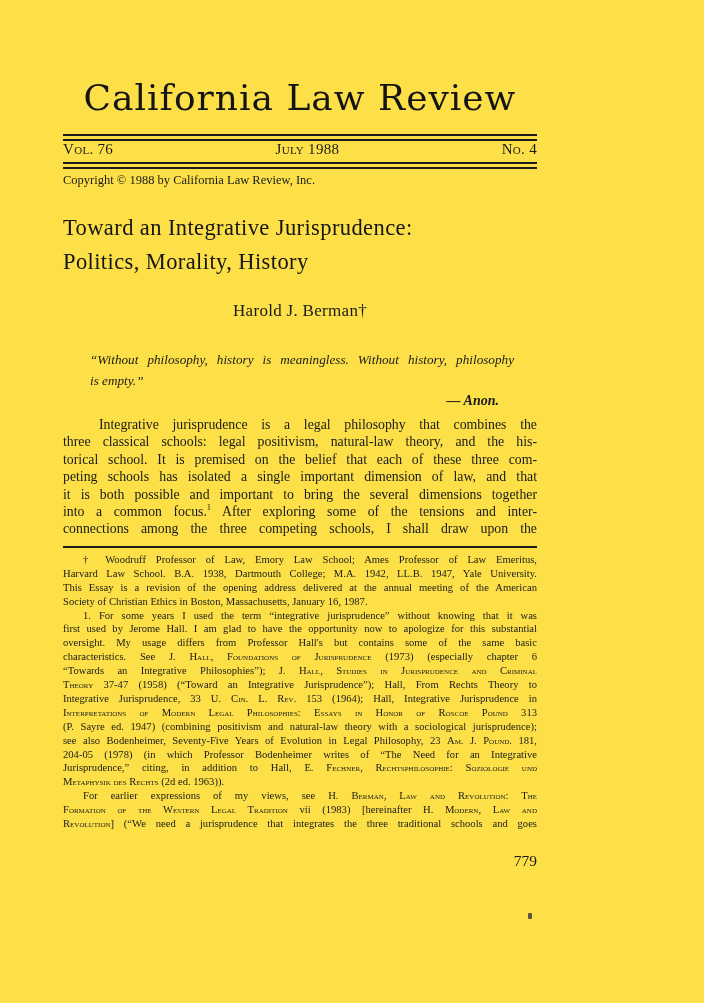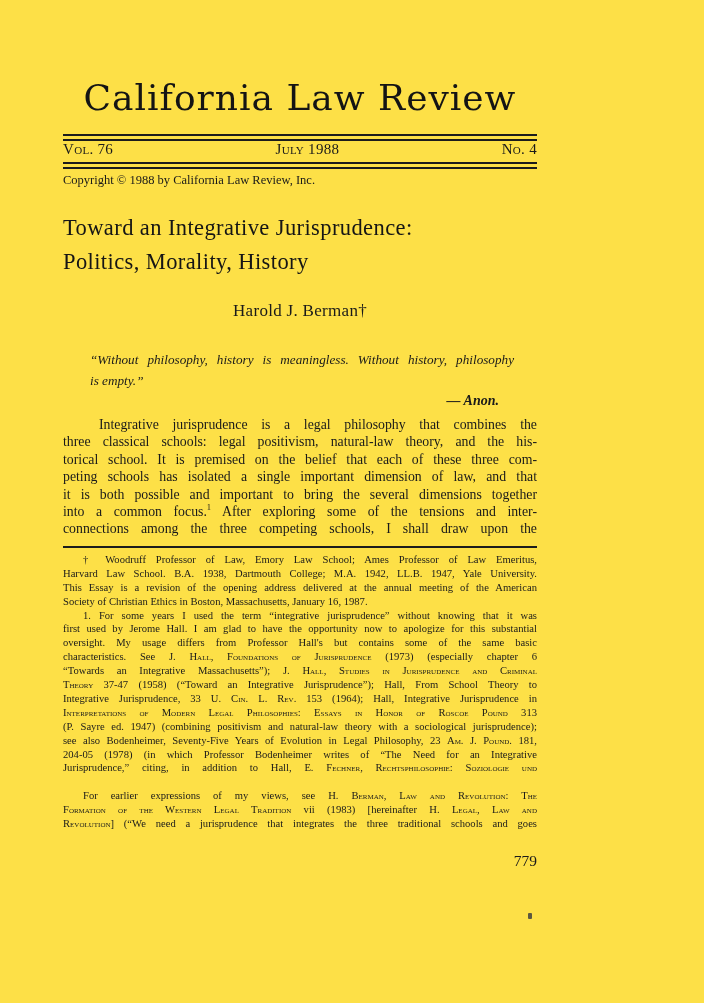--- a/index.html
+++ b/index.html
@@ -139,33 +139,34 @@
         <div class="fl a-j"><span>Harvard Law School.  B.A. 1938, Dartmouth College; M.A. 1942, LL.B. 1947, Yale University.</span></div>
         <div class="fl a-j"><span>This Essay is a revision of the opening address delivered at the annual meeting of the American</span></div>
         <div class="fl a-l"><span>Society of Christian Ethics in Boston, Massachusetts, January 16, 1987.</span></div>
       </div>
 
     <div class="fn fn-one">
         <div class="fl a-j ind"><span>1.  For some years I used the term “integrative jurisprudence” without knowing that it was</span></div>
         <div class="fl a-j"><span>first used by Jerome Hall.  I am glad to have the opportunity now to apologize for this substantial</span></div>
         <div class="fl a-j"><span>oversight.  My usage differs from Professor Hall's but contains some of the same basic</span></div>
         <div class="fl a-j"><span>characteristics.  </span><span class="i">See</span><span> J. </span><span class="sc">Hall, Foundations of Jurisprudence</span><span> (1973) (especially chapter 6</span></div>
-        <div class="fl a-j"><span>“Towards an Integrative Massachusetts”); J. </span><span class="sc">Hall, Studies in Jurisprudence and Criminal</span></div>
-        <div class="fl a-j"><span class="sc">Theory</span><span> 37-47 (1958) (“Toward an Integrative Jurisprudence”); Hall, </span><span class="i">From School Theory to</span></div>
+        <div class="fl a-j"><span>“Towards an Integrative Philosophies”); J. </span><span class="sc">Hall, Studies in Jurisprudence and Criminal</span></div>
+        <div class="fl a-j"><span class="sc">Theory</span><span> 37-47 (1958) (“Toward an Integrative Jurisprudence”); Hall, </span><span class="i">From Rechts Theory to</span></div>
         <div class="fl a-j"><span class="i">Integrative Jurisprudence,</span><span> 33 </span><span class="sc">U. Cin. L. Rev.</span><span> 153 (1964); Hall, </span><span class="i">Integrative Jurisprudence</span><span> in</span></div>
         <div class="fl a-j"><span class="sc">Interpretations of Modern Legal Philosophies: Essays in Honor of Roscoe Pound</span><span> 313</span></div>
         <div class="fl a-j"><span>(P. Sayre ed. 1947) (combining positivism and natural-law theory with a sociological jurisprudence);</span></div>
         <div class="fl a-j"><span class="i">see also</span><span> Bodenheimer, </span><span class="i">Seventy-Five Years of Evolution in Legal Philosophy,</span><span> 23 </span><span class="sc">Am. J. Pound.</span><span> 181,</span></div>
         <div class="fl a-j"><span>204-05 (1978) (in which Professor Bodenheimer writes of “The Need for an Integrative</span></div>
         <div class="fl a-j"><span>Jurisprudence,” citing, in addition to Hall, E. </span><span class="sc">Fechner, Rechtsphilosophie: Soziologie und</span></div>
+        <div class="fl a-l"><span class="sc">Metaphysik des Rechts</span><span> (2d ed. 1963)).</span></div>
       </div>
 
     <div class="fn fn-one-b">
         <div class="fl a-j ind"><span>For earlier expressions of my views, see H. </span><span class="sc">Berman, Law and Revolution: The</span></div>
-        <div class="fl a-j"><span class="sc">Formation of the Western Legal Tradition</span><span> vii (1983) [hereinafter H. </span><span class="sc">Legal, Law and</span></div>
+        <div class="fl a-j"><span class="sc">Formation of the Western Legal Tradition</span><span> vii (1983) [hereinafter H. </span><span class="sc">Modern, Law and</span></div>
         <div class="fl a-j"><span class="sc">Revolution</span><span>] (“We need a jurisprudence that integrates the three traditional schools and goes</span></div>
       </div>
 
     <div class="page-number">779</div>
   </div>
 
   <div class="scan-artifact"></div>
 </div>
 
 </body></html>

